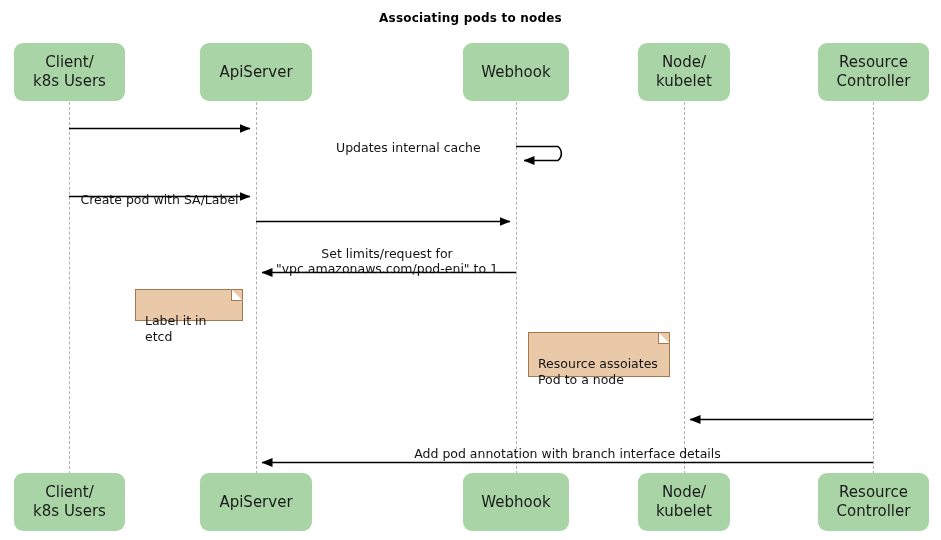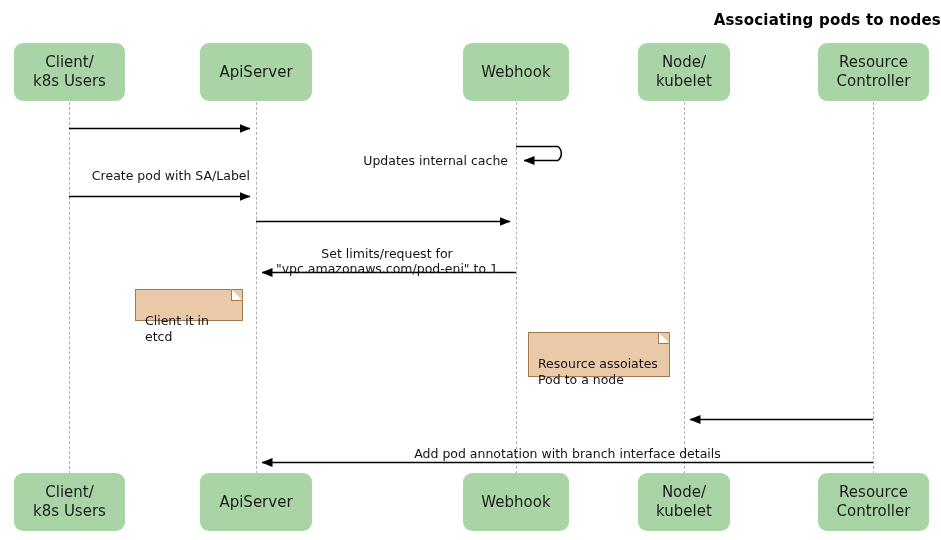--- a/index.html
+++ b/index.html
@@ -20,22 +20,22 @@
     left: 0;
     top: 0;
     width: 941px;
     height: 540px;
   }
   .title {
     position: absolute;
     left: 0;
     top: 11px;
     width: 941px;
-    text-align: right;
-    font-size: 15px;
+    text-align: center;
+    font-size: 12px;
     font-weight: bold;
     letter-spacing: 0.2px;
   }
   .lifeline {
     position: absolute;
     width: 0;
     border-left: 1px dashed #b0b0b0;
   }
   .actor-box {
     position: absolute;
@@ -155,33 +155,33 @@
     <g>
       <line x1="873" y1="419.5" x2="690" y2="419.5" stroke="#000000" stroke-width="1.6" marker-end="url(#ah-l)"></line>
     </g>
 
     <g>
       <line x1="873" y1="462.5" x2="262" y2="462.5" stroke="#000000" stroke-width="1.6" marker-end="url(#ah-l)"></line>
     </g>
   </svg>
 
 
-  <div class="msg-label" style="left:336px; top:153px; width:172px; text-align:right;">Updates internal cache</div>
+  <div class="msg-label" style="left:336px; top:140px; width:172px; text-align:left;">Updates internal cache</div>
 
-  <div class="msg-label" style="left:69px; top:168px; width:181px;text-align:right;">Create pod with SA/Label</div>
+  <div class="msg-label" style="left:69px; top:192px; width:181px;">Create pod with SA/Label</div>
 
 
   <div class="msg-label" style="left:258px; top:246px; width:258px;">Set limits/request for
 "vpc.amazonaws.com/pod-eni" to 1</div>
 
 
   <div class="msg-label" style="left:262px; top:446px; width:611px;">Add pod annotation with branch interface details</div>
 
   <div class="note" style="left:135px; top:289px; width:108px; height:32px;">
-    <span>Client it in etcd</span>
+    <span>Label it in etcd</span>
     <span class="fold"></span>
   </div>
 
   <div class="note" style="left:528px; top:332px; width:142px; height:45px;">
     <span>Resource assoiates
 Pod to a node</span>
     <span class="fold"></span>
   </div>
 
 </div>

